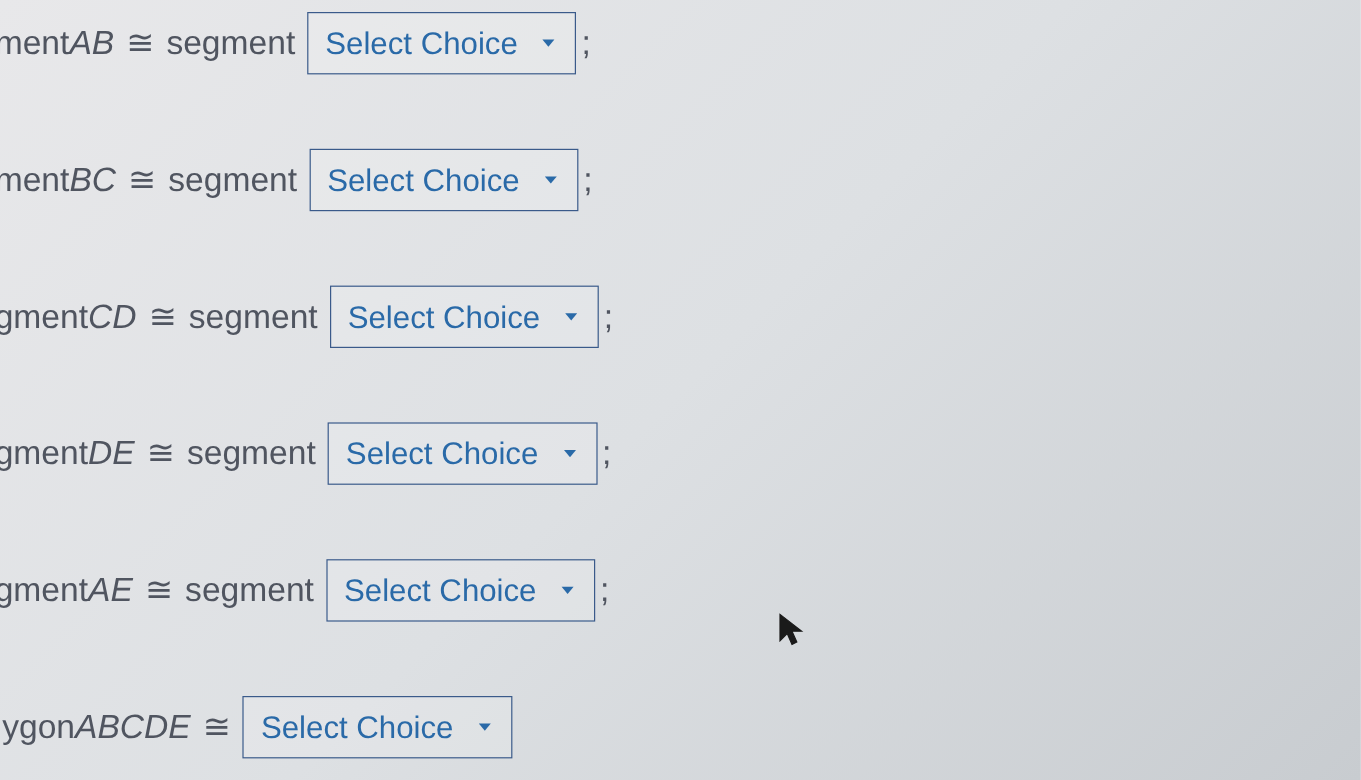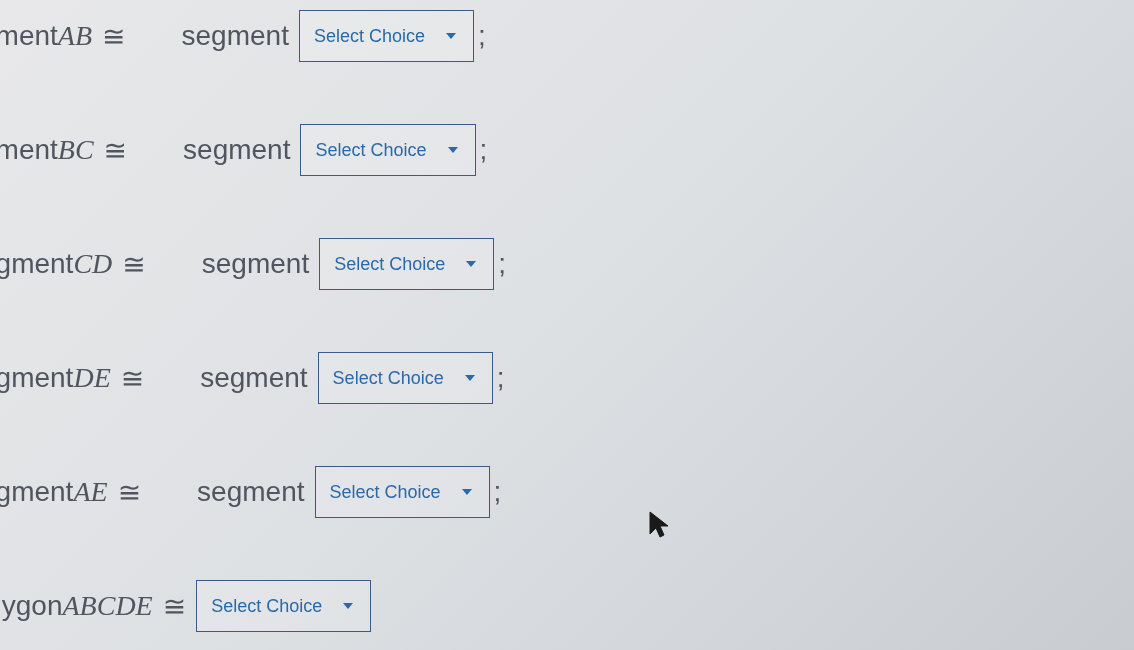--- a/index.html
+++ b/index.html
@@ -15,31 +15,31 @@
     .row {
       display: flex;
       align-items: center;
       margin-bottom: 62px;
       font-size: 28px;
       color: #505560;
       white-space: nowrap;
     }
     .row:last-child { margin-bottom: 0; }
     .prefix-text { margin-left: -20px; }
-    .italic-var { font-style: italic; font-family: Liberation Serif, serif; }
+    .italic-var { font-style: italic; font-family: Liberation Sans, sans-serif; }
     .congruent { margin: 0 10px; font-family: "Times New Roman", serif; }
-    .word-segment { margin-right: 10px; margin-left: 46px; }
+    .word-segment { margin-right: 10px; }
     .select-box {
       display: inline-flex;
       align-items: center;
       border: 1.5px solid #3a5a8a;
       padding: 6px 14px;
       background: rgba(255,255,255,0.15);
       color: #2a6aa8;
-      font-size: 18px;
+      font-size: 26px;
       height: 52px;
       cursor: pointer;
     }
     .select-box .label { margin-right: 18px; }
     .select-box .chev { display: inline-flex; }
     .after-select { margin-left: 4px; color: #505560; }
     .cursor-ptr {
       position: absolute;
       left: 648px;
       top: 510px;

